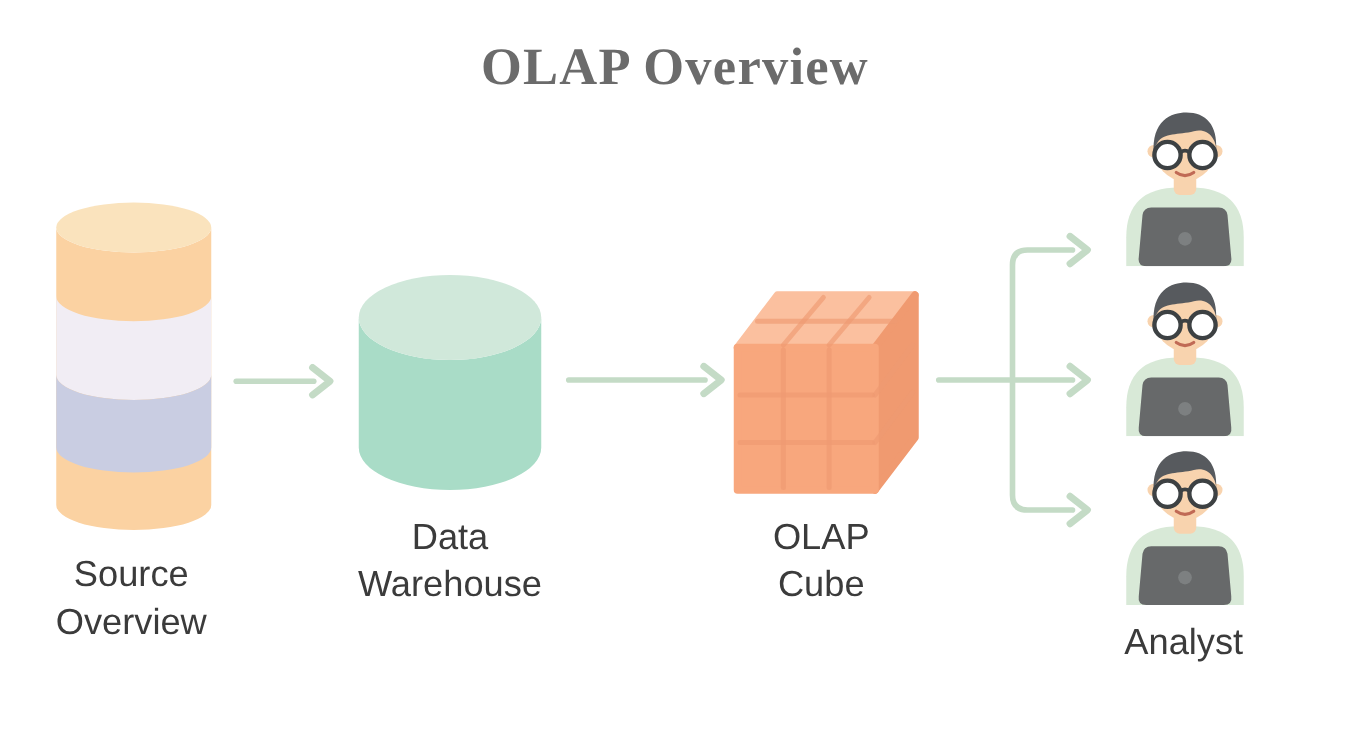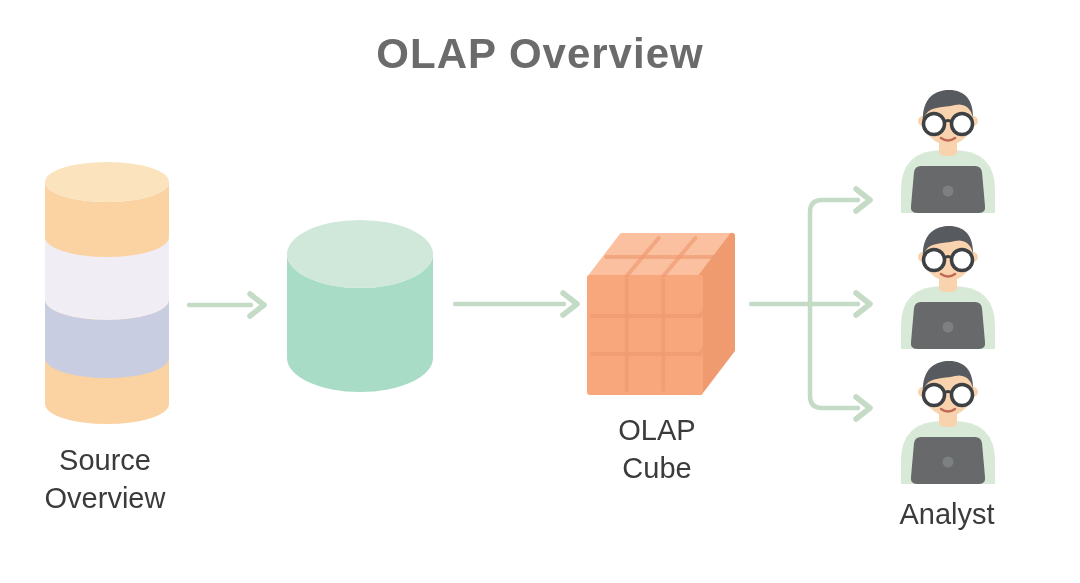--- a/index.html
+++ b/index.html
@@ -5,20 +5,21 @@
   html,body{margin:0;padding:0;background:#ffffff;}
   .stage{
     position:relative;width:1080px;height:583px;background:#ffffff;
     font-family:"Liberation Sans", sans-serif;overflow:hidden;
   }
   .abs{position:absolute;}
   .title{
     left:0;top:30px;width:100%;text-align:center;
     font-size:42px;font-weight:600;letter-spacing:1px;
     color:var(--title-gray);
+    font-family:Liberation Serif, serif;
   }
   .node-label{
     transform:translateX(-50%);
     text-align:center;
     font-size:29px;line-height:38px;font-weight:500;
     color:var(--label-dark);
   }
   
   .f-src-body{fill:var(--src-orange);}
   .f-src-top{fill:var(--src-top);}
@@ -119,16 +120,17 @@
       <use href="#analyst-figure"></use>
     </svg>
   <svg class="abs" style="left:893px;top:224px;" width="110" height="125" viewBox="0 0 110 125">
       <use href="#analyst-figure"></use>
     </svg>
   <svg class="abs" style="left:893px;top:359px;" width="110" height="125" viewBox="0 0 110 125">
       <use href="#analyst-figure"></use>
     </svg>
 
   <div class="abs node-label" style="left:105px;top:441px;width:180px;">Source Overview</div>
+  <div class="abs node-label" style="left:360px;top:411px;width:200px;">Data Warehouse</div>
   <div class="abs node-label" style="left:657px;top:411px;width:140px;">OLAP Cube</div>
   <div class="abs node-label" style="left:947px;top:495px;width:200px;">Analyst</div>
 
 </div>
 
 </body></html>

